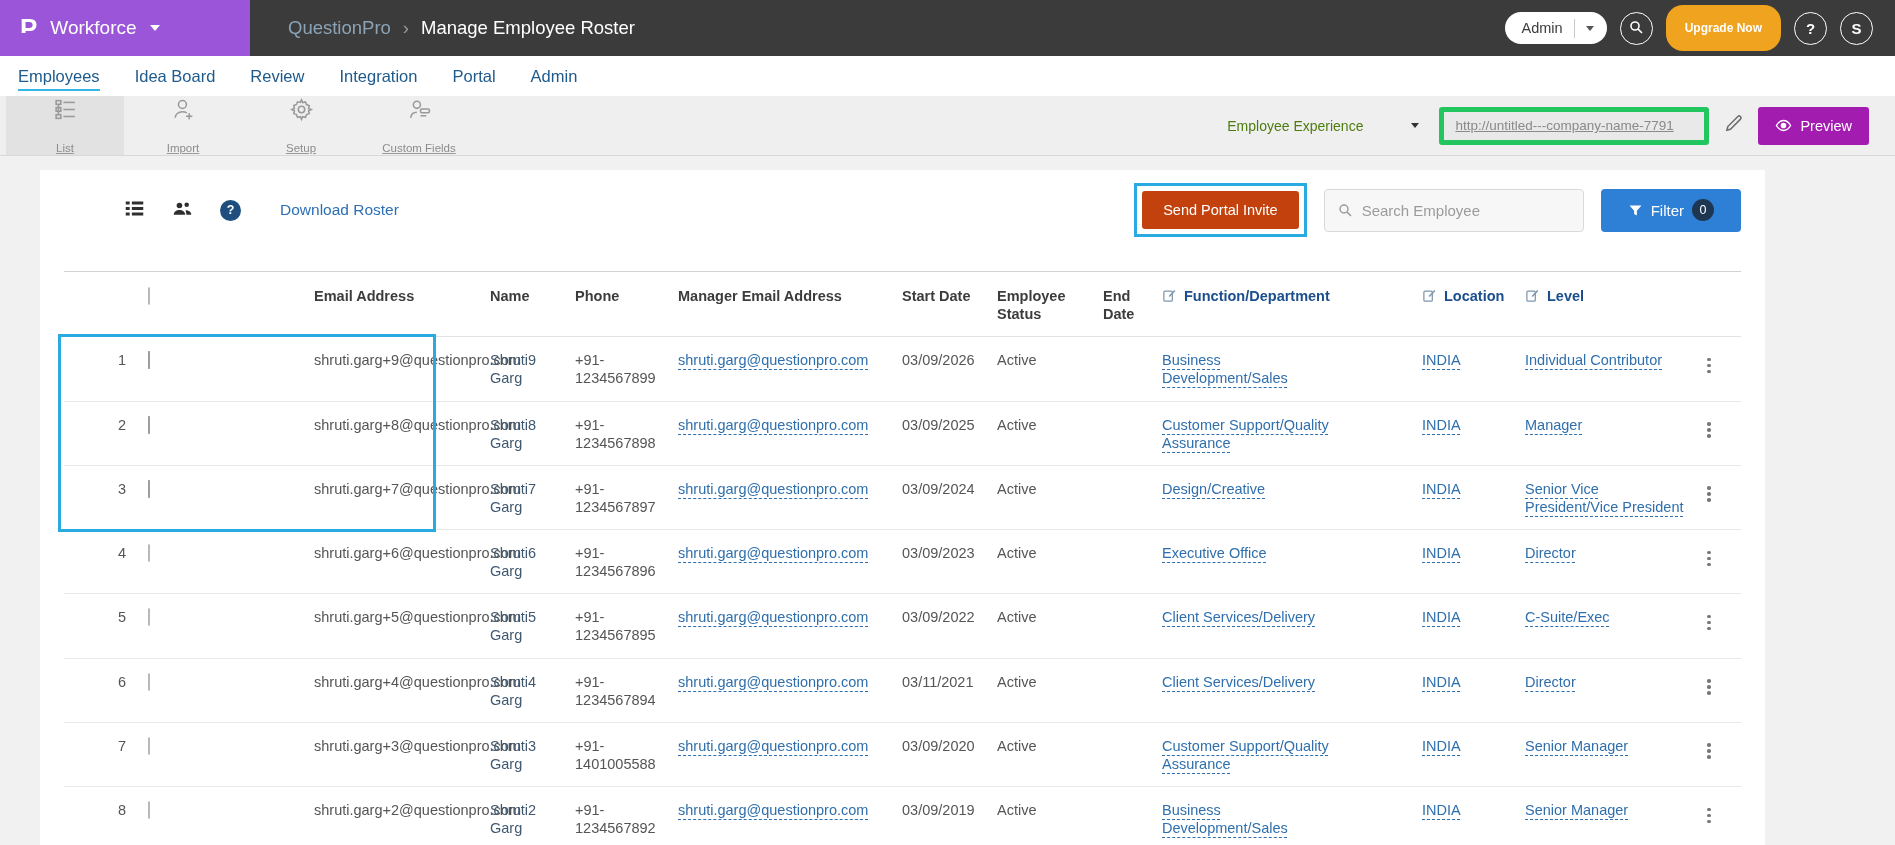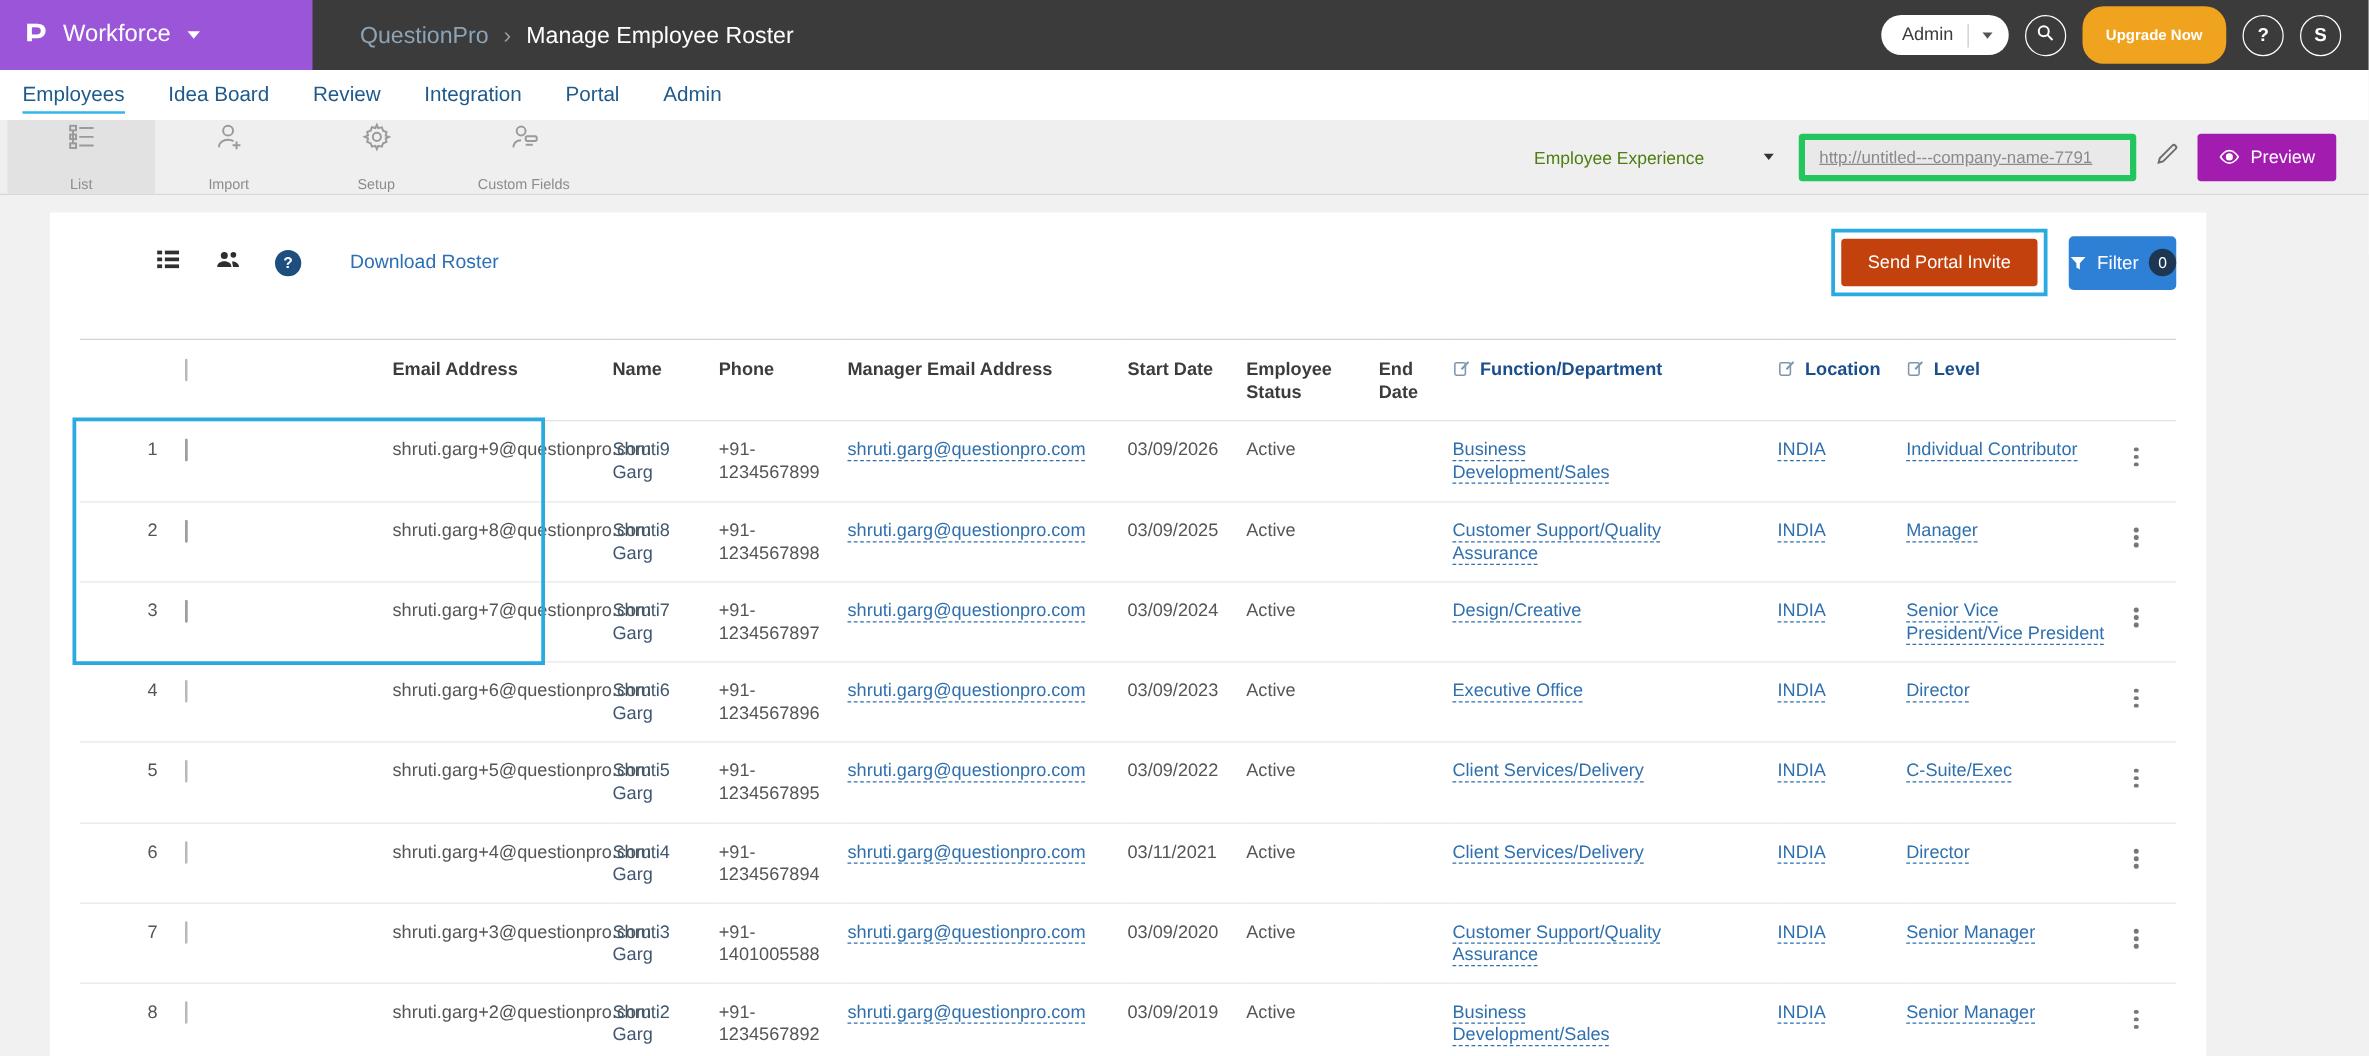--- a/index.html
+++ b/index.html
@@ -27,21 +27,21 @@
   .upgrade-btn { background:#f0a31e; color:#fff; font-weight:700; font-size:12px; height:46px; border-radius:17px; padding:0 19px; display:flex; align-items:center; cursor:pointer; }
 
   
   .nav { height:40px; background:#fff; display:flex; align-items:center; gap:35px; padding:0 0 0 18px; }
   .nav-item { font-size:16.5px; color:#1e5a8c; cursor:pointer; }
   .nav-item span { padding-bottom:4px; border-bottom:2px solid transparent; }
   .nav-item.active span { border-bottom-color:#35b6e9; }
 
   
   .toolbar { height:60px; background:#efefef; border-bottom:1px solid #d8d8d8; display:flex; align-items:stretch; padding-left:6px; }
-  .tool { width:118px; display:flex; flex-direction:column; align-items:center; justify-content:center; gap:20px; color:#9a9a9a; cursor:pointer; }
+  .tool { width:118px; display:flex; flex-direction:column; align-items:center; justify-content:center; gap:20px; color:#9a9a9a; cursor:pointer;text-decoration:underline; }
   .tool.active { background:#e2e2e2; }
   .tool svg { width:25px; height:25px; }
   .tool-label { font-size:11.5px; color:#8c8c8c; }
   .toolbar-right { margin-left:auto; display:flex; align-items:center; gap:14px; padding-right:26px; }
   .exp-select { display:flex; align-items:center; gap:48px; color:#4d7c0f; font-size:14px; padding:8px 6px; cursor:pointer; }
   .exp-select .caret { color:#333; border-top-width:5px; border-left-width:4.5px; border-right-width:4.5px; }
   .url-input { width:270px; height:38px; background:#e9e9e9; border:5px solid #22c55e; border-radius:3px; color:#8a8a8a; font-size:13.5px; padding:0 11px; display:flex; align-items:center; white-space:nowrap; overflow:hidden;text-decoration:underline; }
   .pencil-btn { color:#6f6f6f; cursor:pointer; display:flex; align-items:center; }
   .pencil-btn svg { width:21px; height:21px; }
   .preview-btn { background:#a21caf; color:#fff; height:38px; border-radius:3px; display:flex; align-items:center; gap:8px; padding:0 17px; font-size:14.5px; cursor:pointer; border:none; }
@@ -55,21 +55,21 @@
   .icon-btn { color:#2f2f2f; cursor:pointer; display:flex; align-items:center; margin-right:27px; }
   .icon-btn svg { width:21px; height:21px; }
   .help-dot { width:21px; height:21px; border-radius:50%; background:#1d4e7e; color:#fff; font-size:12.5px; font-weight:700; display:flex; align-items:center; justify-content:center; cursor:pointer; margin-right:27px; }
   .download-link { color:#2d6fb5; font-size:15.5px; cursor:pointer; margin-left:12px; }
   .invite-wrap { margin-left:auto; border:3px solid #29aae1; padding:5px; }
   .invite-btn { background:#c2410c; color:#fff; font-size:14.5px; padding:11px 21px; border-radius:3px; border:none; cursor:pointer; font-family:inherit; }
   .search-box { margin-left:17px; width:260px; height:43px; background:#f7f7f7; border:1px solid #d9d9d9; border-radius:4px; display:flex; align-items:center; gap:9px; padding:0 12px; color:#9b9b9b; }
   .search-box svg { width:16px; height:16px; flex:none; }
   .search-box input { border:none; outline:none; background:transparent; font-size:15px; color:#555; width:100%; font-family:inherit; }
   .search-box input::placeholder { color:#9b9b9b; }
-  .filter-btn { margin-left:17px; background:#2e7fd6; color:#fff; height:43px; border-radius:4px; display:flex; align-items:center; gap:8px; padding:0 0; font-size:15px; border:none; cursor:pointer; font-family:inherit; }
+  .filter-btn { margin-left:17px; background:#2e7fd6; color:#fff; height:43px; border-radius:4px; display:flex; align-items:center; gap:8px; padding:0 27px; font-size:15px; border:none; cursor:pointer; font-family:inherit; }
   .filter-btn svg { width:15px; height:15px; }
   .filter-badge { width:22px; height:22px; border-radius:50%; background:#1d3753; display:flex; align-items:center; justify-content:center; font-size:12.5px; }
 
   
   .table-wrap { position:relative; margin:34px 24px 0; }
   table { width:100%; border-collapse:collapse; table-layout:fixed; }
   thead tr { border-top:1px solid #d2d2d2; border-bottom:1px solid #e2e2e2; }
   th { text-align:left; font-size:14.5px; font-weight:700; color:#3c3c3c; padding:15px 10px 13px 0; vertical-align:top; line-height:1.25; }
   th.editable { color:#1a4e8c; }
   th .edit-ic { color:#7e96ad; display:inline-block; vertical-align:-2px; margin-right:7px; }
@@ -224,20 +224,29 @@
                 <path d="M2 19c0-3.2 2.9-5.2 6.5-5.2S15 15.8 15 19z"></path>
                 <circle cx="16.8" cy="7.8" r="2.6"></circle>
                 <path d="M15.6 13.9c3-.1 6.4 1.6 6.4 5.1h-5.5"></path>
               </svg></span>
           </span>
         <span class="help-dot">?</span>
         <span class="download-link">Download Roster</span>
       </div>
       <div class="invite-wrap">
         <button class="invite-btn">Send Portal Invite</button>
+      </div>
+      <div class="search-box">
+        <span style="display:flex;color:#9b9b9b;">
+            <svg viewBox="0 0 24 24" fill="none" stroke="currentColor" stroke-width="2.2" width="16" height="16">
+              <circle cx="10.5" cy="10.5" r="6"></circle>
+              <line x1="15.2" y1="15.2" x2="21" y2="21"></line>
+            </svg>
+          </span>
+        <input type="text" placeholder="Search Employee" style="">
       </div>
       <button class="filter-btn">
         <span style="display:flex;">
             <svg viewBox="0 0 24 24" fill="currentColor" width="15" height="15">
               <path d="M2.5 4h19l-7.3 8.2V20l-4.4-2.3v-5.5z"></path>
             </svg>
           </span>
         <span>Filter</span>
         <span class="filter-badge">0</span>
       </button>

